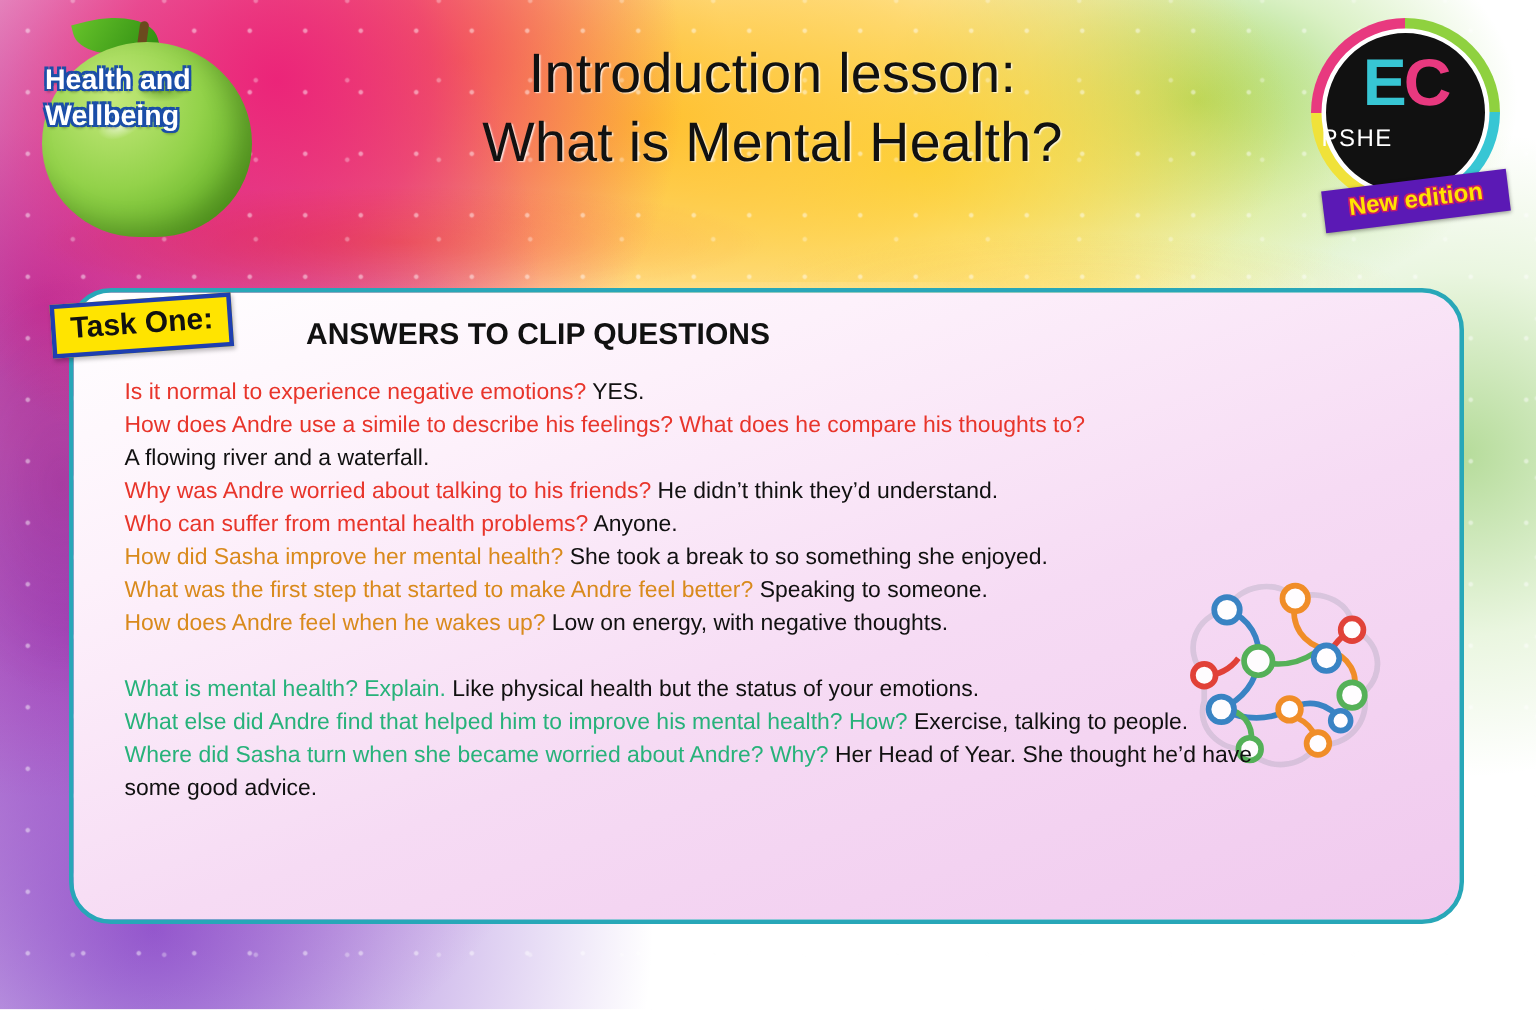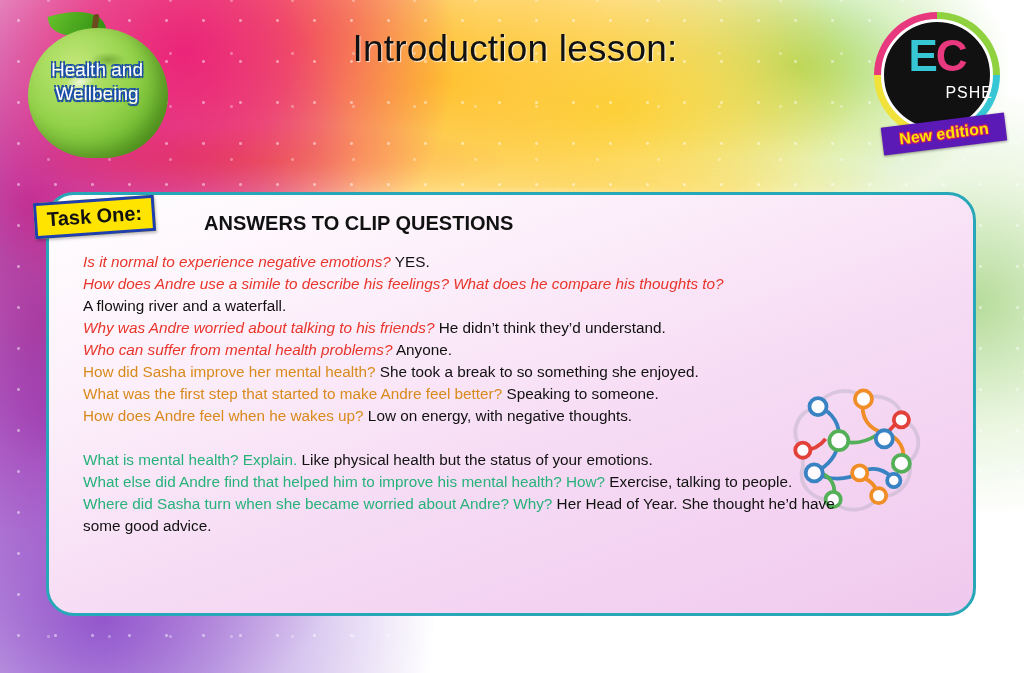--- a/index.html
+++ b/index.html
@@ -120,25 +120,25 @@
     top: 44px;
     width: 32px;
     height: 20px;
     background: radial-gradient(ellipse at center, rgba(255,255,255,0.75) 0%, rgba(255,255,255,0) 70%);
     border-radius: 50%;
     transform: rotate(-25deg);
   }
   .apple-label {
     position: absolute;
     left: 16px;
-    top: 52px;
+    top: 36px;
     width: 134px;
-    text-align: center;
+    text-align: left;
     color: #ffffff;
-    font-weight: normal;
+    font-weight: bold;
     font-size: 19px;
     line-height: 24px;
     text-shadow:
       -1.6px -1.6px 0 #1b4ea8, 1.6px -1.6px 0 #1b4ea8,
       -1.6px 1.6px 0 #1b4ea8, 1.6px 1.6px 0 #1b4ea8,
       0 2px 2px rgba(0,0,0,0.35);
   }
 
   
   .title-block {
@@ -196,21 +196,21 @@
     line-height: 44px;
     letter-spacing: -2px;
   }
   .ec-e { color: #37c6d4; }
   .ec-c { color: #e8397f; }
   .ec-sub {
     position: absolute;
     left: 13px;
     top: 74px;
     width: 112px;
-    text-align: right;
+    text-align: left;
     color: #ffffff;
     font-size: 16px;
     letter-spacing: 1px;
   }
   .ec-banner {
     position: absolute;
     left: 14px;
     top: 110px;
     width: 124px;
     height: 28px;
@@ -284,21 +284,21 @@
     left: 34px;
     top: 56px;
     width: 830px;
     font-size: 15.3px;
     line-height: 22px;
     color: #111111;
   }
   .qa-line { margin: 0 0 0 0; }
   .qa-line.gap { margin-top: 22px; }
   .q { font-weight: normal; }
-  .q.red { color: #e8352b; font-style: italic; }
+  .q.red { color: #e8352b; }
   .q.orange { color: #d98a1c; }
   .q.green { color: #27b27a; text-align: center; }
   .a { color: #111111; }
 </style>
 </head>
 <body>
 
 <div class="slide">
 
   <div class="bg-base"></div>
@@ -314,20 +314,21 @@
       <div class="apple-shine"></div>
     </div>
     <div class="apple-label">
       <span>Health and</span><br>
       <span>Wellbeing</span>
     </div>
   </div>
 
   <div class="title-block">
     <span class="title-line">Introduction lesson:</span>
+    <span class="title-line">What is Mental Health?</span>
   </div>
 
   <div class="ec-logo">
     <div class="ec-ring"></div>
     <div class="ec-inner"></div>
     <div class="ec-text">
       <span class="ec-e">E</span><span class="ec-c">C</span>
     </div>
     <div class="ec-sub">PSHE</div>
     <div class="ec-banner">

